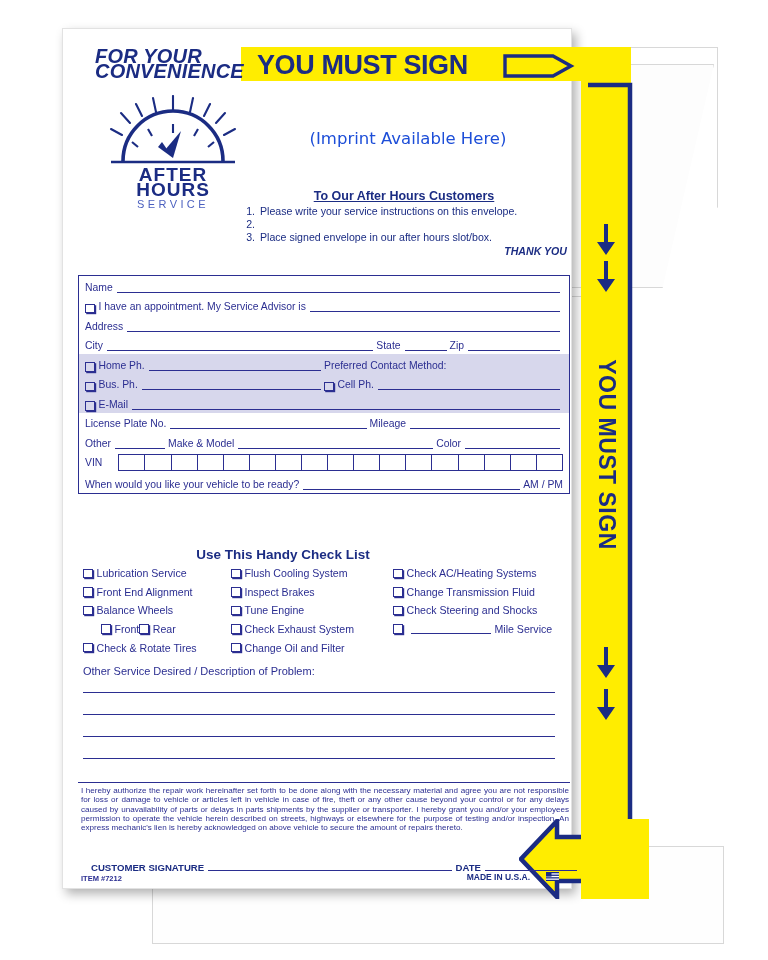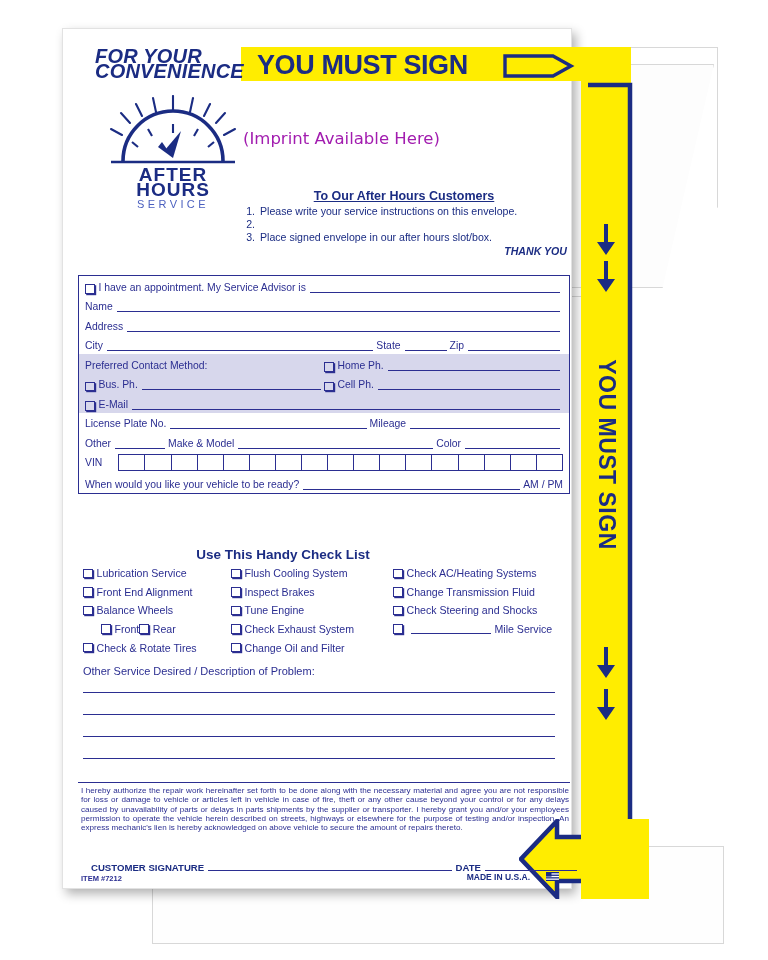--- a/index.html
+++ b/index.html
@@ -77,22 +77,22 @@
 
   
   #fyc{
     position:absolute;left:32px;top:20px;
     font-size:20px;font-weight:bold;font-style:italic;color:#1B2C83;
     line-height:15px;letter-spacing:.2px;
   }
   #logo{position:absolute;left:40px;top:66px;width:140px;height:115px;}
 
   #imprint{
-    position:absolute;left:180px;top:100px;width:330px;text-align:left;
-    font-size:16.5px;color:#a21caf;font-family:"DejaVu Sans",sans-serif;
+    position:absolute;left:180px;top:100px;width:330px;text-align:center;
+    font-size:16.5px;color:#1d4ed8;font-family:"DejaVu Sans",sans-serif;
   }
   #instructions{position:absolute;left:176px;top:160px;width:330px;}
   #instr-title{
     text-align:center;font-size:12.5px;font-weight:bold;color:#1B2C83;
     text-decoration:underline;margin-bottom:2px;
   }
   .instr-row{display:flex;font-size:10.6px;color:#1B2C83;line-height:13px;}
   .instr-num{width:16px;text-align:right;margin-right:5px;flex:none;}
   #thankyou{
     text-align:right;font-size:10.6px;font-style:italic;font-weight:bold;
@@ -279,52 +279,52 @@
       <div class="instr-row">
         <span class="instr-num">3.</span>
         <span>Place signed envelope in our after hours slot/box.</span>
       </div>
       <div id="thankyou">THANK YOU</div>
     </div>
 
     <div id="info-box">
 
       <div class="irow">
+        <span class="lbl">Name</span>
+        <span class="rule"></span>
+      </div>
+
+      <div class="irow">
         <span class="cb"></span>
         <span class="lbl">I have an appointment.  My Service Advisor is</span>
-        <span class="rule"></span>
-      </div>
-
-      <div class="irow">
-        <span class="lbl">Name</span>
         <span class="rule"></span>
       </div>
 
       <div class="irow">
         <span class="lbl">Address</span>
         <span class="rule"></span>
       </div>
 
       <div class="irow">
         <span class="lbl">City</span>
         <span class="rule"></span>
         <span class="lbl">State</span>
         <span class="rule fixed-state"></span>
         <span class="lbl">Zip</span>
         <span class="rule fixed-zip"></span>
       </div>
 
       <div class="irow shade">
         <span class="half">
-          <span class="lbl">Preferred Contact Method:</span>
+          <span class="cb"></span>
+          <span class="lbl">Home Ph.</span>
+          <span class="rule"></span>
         </span>
         <span class="half">
-          <span class="cb"></span>
-          <span class="lbl">Home Ph.</span>
-          <span class="rule"></span>
+          <span class="lbl">Preferred Contact Method:</span>
         </span>
       </div>
 
       <div class="irow shade">
         <span class="half">
           <span class="cb"></span>
           <span class="lbl">Bus. Ph.</span>
           <span class="rule"></span>
         </span>
         <span class="half">

